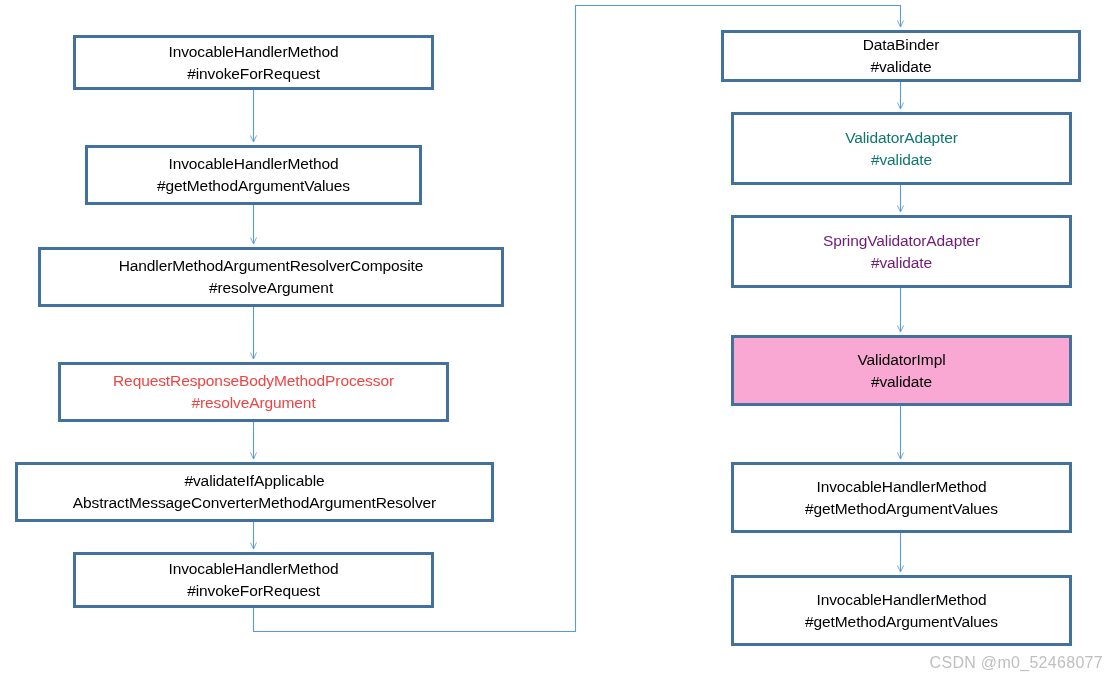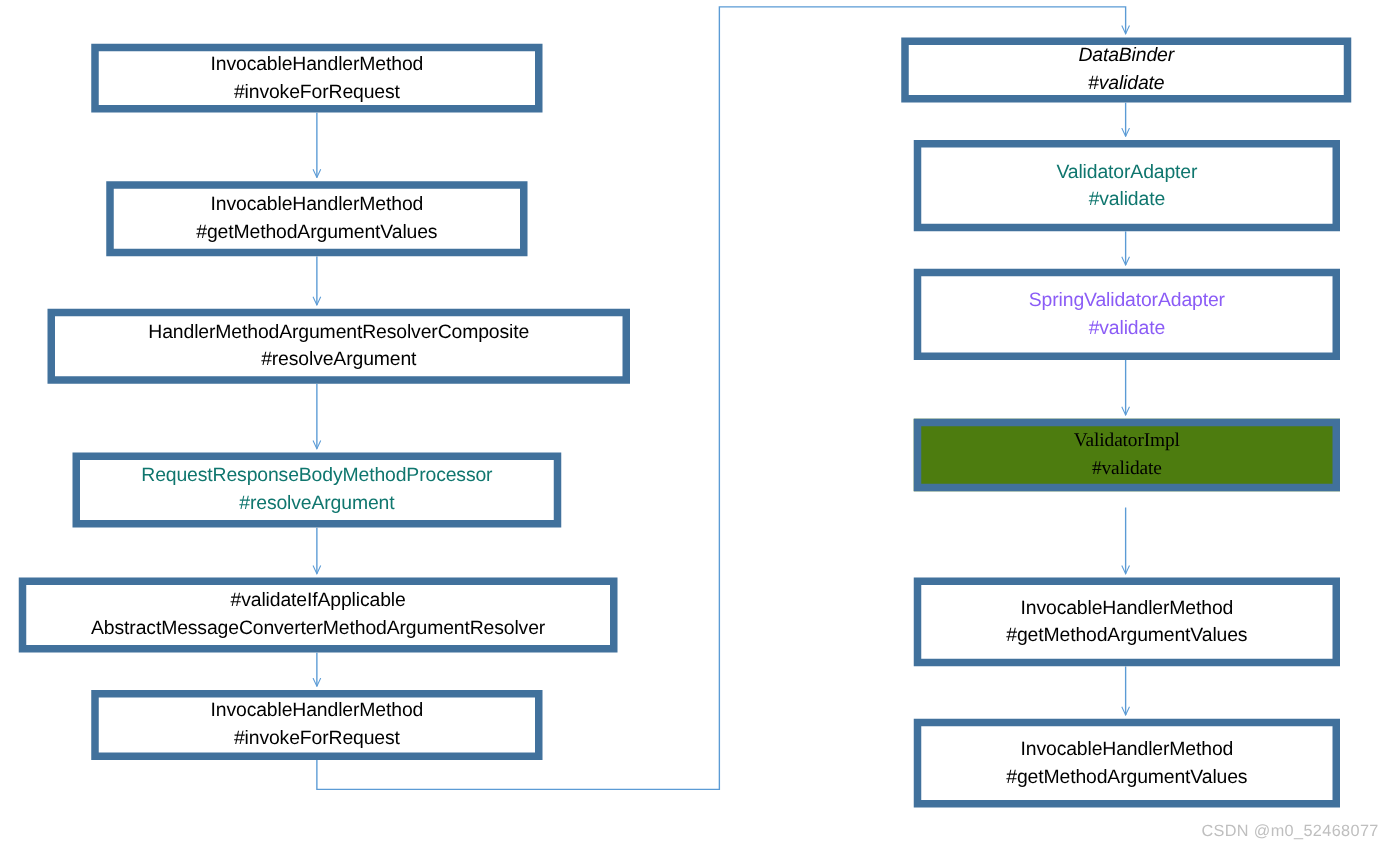--- a/index.html
+++ b/index.html
@@ -21,21 +21,21 @@
     position: absolute;
     left: 0;
     top: 0;
     width: 1117px;
     height: 678px;
     pointer-events: none;
   }
   .node {
     position: absolute;
     box-sizing: border-box;
-    border: 6px solid #0ea5e9;
+    border: 3px solid #0ea5e9;
     background: #ffffff;
     display: flex;
     flex-direction: column;
     align-items: center;
     justify-content: center;
     text-align: center;
     color: #000000;
     font-size: 15.5px;
     line-height: 1.42;
     letter-spacing: -0.1px;
@@ -43,21 +43,21 @@
   }
   .node .ln {
     display: block;
     white-space: nowrap;
   }
   .watermark {
     position: absolute;
     right: 14px;
     bottom: 6px;
     color: #bfbfbf;
-    font-size: 13px;
+    font-size: 16px;
     letter-spacing: 0.3px;
     z-index: 3;
     white-space: nowrap;
   }
 </style>
 </head>
 <body>
 
 <div id="canvas" style="background: rgb(255, 255, 255);">
 
@@ -91,51 +91,51 @@
   <div class="node" style="left: 85px; top: 145px; width: 337px; height: 60px; border-color: rgb(65, 113, 156); background: rgb(255, 255, 255); color: rgb(0, 0, 0);">
     <span class="ln">InvocableHandlerMethod</span>
     <span class="ln">#getMethodArgumentValues</span>
   </div>
 
   <div class="node" style="left: 38px; top: 247px; width: 466px; height: 60px; border-color: rgb(65, 113, 156); background: rgb(255, 255, 255); color: rgb(0, 0, 0);">
     <span class="ln">HandlerMethodArgumentResolverComposite</span>
     <span class="ln">#resolveArgument</span>
   </div>
 
-  <div class="node" style="left: 58px; top: 362px; width: 391px; height: 60px; border-color: rgb(65, 113, 156); background: rgb(255, 255, 255); color: #0f766e;">
+  <div class="node" style="left: 58px; top: 362px; width: 391px; height: 60px; border-color: rgb(65, 113, 156); background: rgb(255, 255, 255); color: #ef4444;">
     <span class="ln">RequestResponseBodyMethodProcessor</span>
     <span class="ln">#resolveArgument</span>
   </div>
 
   <div class="node" style="left: 15px; top: 462px; width: 479px; height: 60px; border-color: rgb(65, 113, 156); background: rgb(255, 255, 255); color: rgb(0, 0, 0);">
     <span class="ln">#validateIfApplicable</span>
     <span class="ln">AbstractMessageConverterMethodArgumentResolver</span>
   </div>
 
   <div class="node" style="left: 73px; top: 552px; width: 361px; height: 56px; border-color: rgb(65, 113, 156); background: rgb(255, 255, 255); color: rgb(0, 0, 0);">
     <span class="ln">InvocableHandlerMethod</span>
     <span class="ln">#invokeForRequest</span>
   </div>
 
-  <div class="node" style="left: 721px; top: 30px; width: 360px; height: 52px; border-color: rgb(65, 113, 156); background: rgb(255, 255, 255); color: rgb(0, 0, 0); font-style: italic;">
+  <div class="node" style="left: 721px; top: 30px; width: 360px; height: 52px; border-color: rgb(65, 113, 156); background: rgb(255, 255, 255); color: rgb(0, 0, 0);">
     <span class="ln">DataBinder</span>
     <span class="ln">#validate</span>
   </div>
 
   <div class="node" style="left: 731px; top: 112px; width: 341px; height: 73px; border-color: rgb(65, 113, 156); background: rgb(255, 255, 255); color: #0f766e;">
     <span class="ln">ValidatorAdapter</span>
     <span class="ln">#validate</span>
   </div>
 
-  <div class="node" style="left: 731px; top: 215px; width: 341px; height: 73px; border-color: rgb(65, 113, 156); background: rgb(255, 255, 255); color: #8b5cf6;">
+  <div class="node" style="left: 731px; top: 215px; width: 341px; height: 73px; border-color: rgb(65, 113, 156); background: rgb(255, 255, 255); color: #701a75;">
     <span class="ln">SpringValidatorAdapter</span>
     <span class="ln">#validate</span>
   </div>
 
-  <div class="node" style="left: 731px; top: 335px; width: 341px; height: 58px; border-color: rgb(65, 113, 156); background: #4d7c0f; color: rgb(0, 0, 0); font-family: Liberation Serif, serif;">
+  <div class="node" style="left: 731px; top: 335px; width: 341px; height: 71px; border-color: rgb(65, 113, 156); background: #f9a8d4; color: rgb(0, 0, 0);">
     <span class="ln">ValidatorImpl</span>
     <span class="ln">#validate</span>
   </div>
 
   <div class="node" style="left: 731px; top: 462px; width: 341px; height: 71px; border-color: rgb(65, 113, 156); background: rgb(255, 255, 255); color: rgb(0, 0, 0);">
     <span class="ln">InvocableHandlerMethod</span>
     <span class="ln">#getMethodArgumentValues</span>
   </div>
 
   <div class="node" style="left: 731px; top: 575px; width: 341px; height: 71px; border-color: rgb(65, 113, 156); background: rgb(255, 255, 255); color: rgb(0, 0, 0);">

